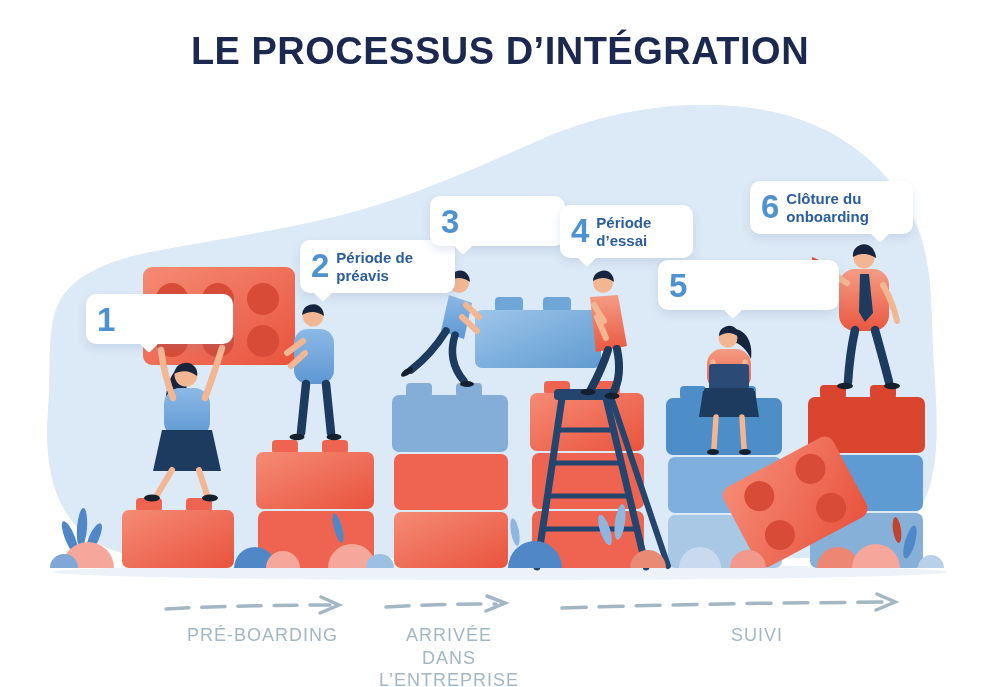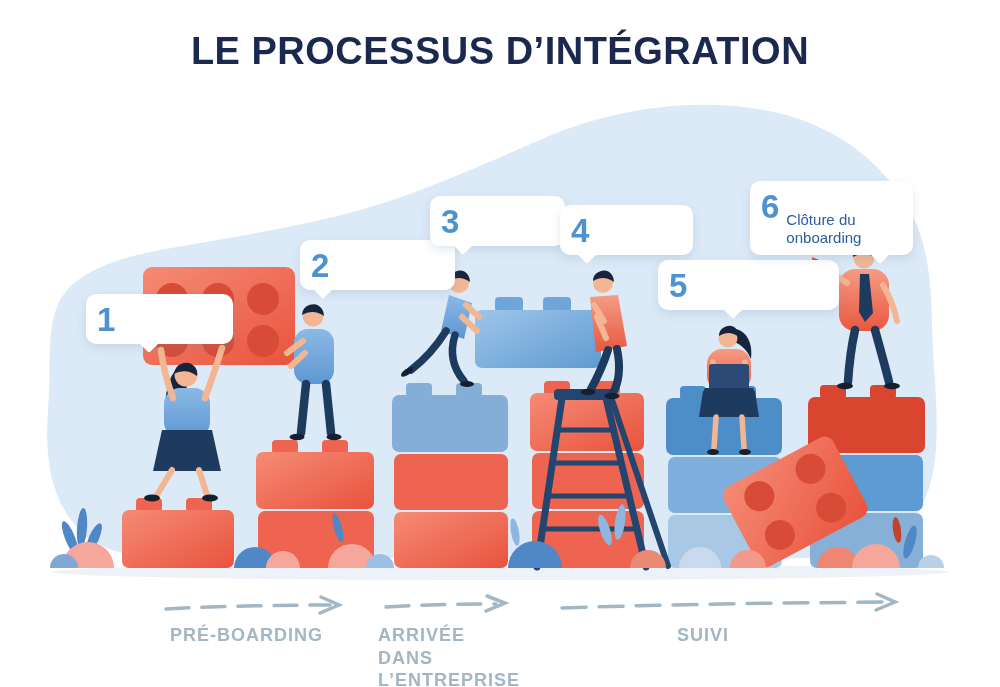--- a/index.html
+++ b/index.html
@@ -12,32 +12,32 @@
   html,body{margin:0;padding:0;background:#fff;}
   .canvas{position:relative;width:1000px;height:687px;background:#ffffff;overflow:hidden;
           font-family:"Liberation Sans",sans-serif;}
   .title{position:absolute;top:30px;left:0;width:100%;text-align:center;
          font-size:38px;font-weight:800;color:var(--title-text);letter-spacing:.5px;}
   svg.scene{position:absolute;left:0;top:0;}
   .callout{position:absolute;background:#fff;border-radius:10px;z-index:5;
            box-shadow:0 4px 10px rgba(110,140,180,.20);
            padding:9px 12px 9px 11px;display:flex;align-items:flex-start;gap:7px;}
   .callout .num{font-size:33px;line-height:.9;font-weight:800;color:var(--step-number);margin-top:2px;}
-  .callout .lbl{font-size:15px;font-weight:400;color:var(--step-text);line-height:1.18;margin-top:21px;}
+  .callout .lbl{font-size:15px;font-weight:700;color:var(--step-text);line-height:1.18;}
   .callout .tail{position:absolute;bottom:-6px;width:14px;height:14px;background:#fff;
                  transform:rotate(45deg);border-radius:2px;}
   .c1{left:86px;top:294px;width:124px;}   .c1 .tail{left:56px;}
   .c2{left:300px;top:240px;width:132px;}  .c2 .tail{left:16px;}
   .c3{left:430px;top:196px;width:112px;}  .c3 .tail{left:26px;}
   .c4{left:560px;top:205px;width:110px;}  .c4 .tail{left:20px;}
   .c5{left:658px;top:260px;width:158px;}  .c5 .tail{left:68px;}
   .c6{left:750px;top:181px;width:140px;}  .c6 .tail{right:26px;}
-  .phase{position:absolute;top:624px;color:var(--timeline-gray);font-weight:700;
-         font-size:18px;letter-spacing:1px;line-height:1.25;}
-  .p1{left:170px;width:185px;} .p2{left:378px;width:142px;} .p3{left:677px;width:130px;}
+  .phase{position:absolute;top:624px;color:var(--timeline-gray);font-weight:400;
+         font-size:18px;letter-spacing:1px;text-align:center;line-height:1.25;}
+  .p1{left:170px;width:185px;} .p2{left:378px;width:142px;} .p3{left:692px;width:130px;}
 </style>
 </head>
 <body>
 
 <div class="canvas">
 
   <div class="title">LE PROCESSUS D’INTÉGRATION</div>
 
   <svg class="scene" width="1000" height="687" viewBox="0 0 1000 687">
     <defs>
@@ -257,28 +257,30 @@
       <path d="M877,594 L895,602 L876,610"></path>
     </g>
   </svg>
 
   <div class="callout c1">
     <span class="num">1</span>
     <span class="tail"></span>
   </div>
   <div class="callout c2">
     <span class="num">2</span>
+    <span class="lbl">Période de préavis</span>
     <span class="tail"></span>
   </div>
   <div class="callout c3">
     <span class="num">3</span>
     <span class="tail"></span>
   </div>
   <div class="callout c4">
     <span class="num">4</span>
+    <span class="lbl">Période d’essai</span>
     <span class="tail"></span>
   </div>
   <div class="callout c5">
     <span class="num">5</span>
     <span class="tail"></span>
   </div>
   <div class="callout c6">
     <span class="num">6</span>
     <span class="lbl">Clôture du onboarding</span>
     <span class="tail"></span>

